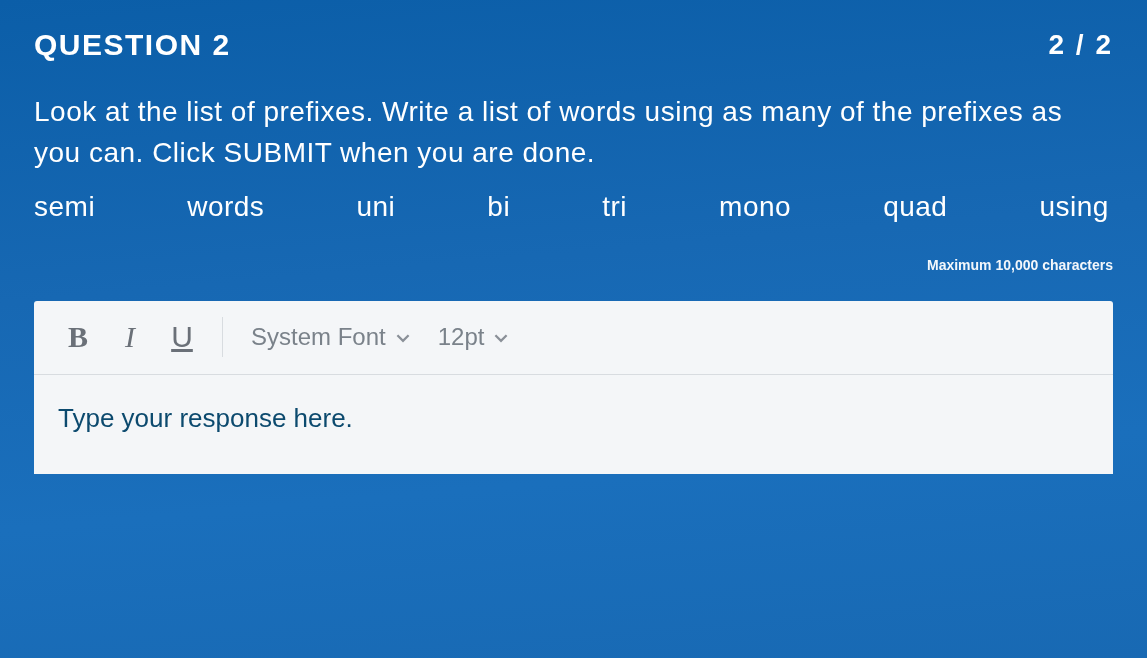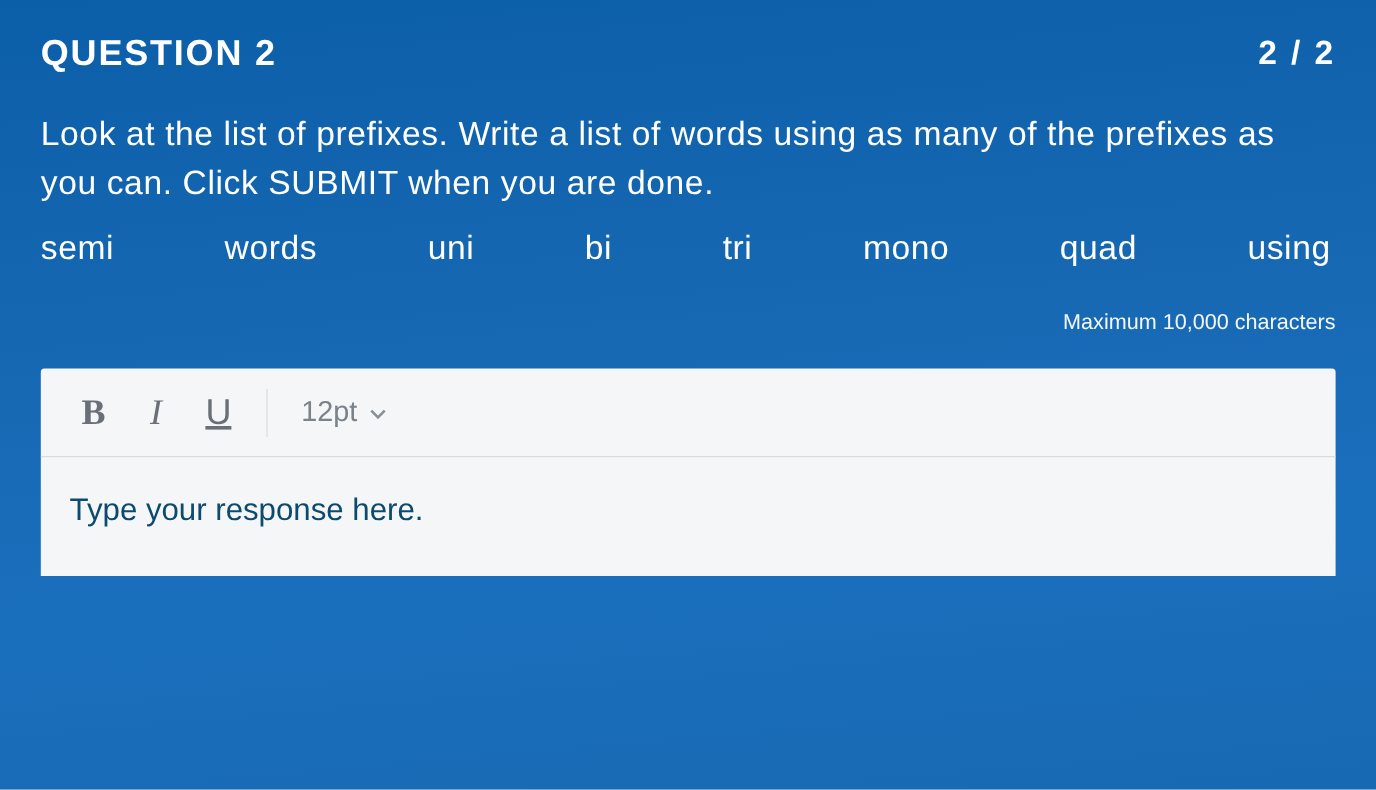--- a/index.html
+++ b/index.html
@@ -6,21 +6,21 @@
   html, body { width: 1147px; height: 658px; overflow: hidden; }
   body {
     font-family: Arial, Helvetica, sans-serif;
     background: linear-gradient(175deg, #0b5ea8 0%, #1768b3 40%, #1a6fbc 70%, #1869b3 100%);
     color: #ffffff;
     padding: 28px 34px 0 34px;
   }
   .header-row {
     display: flex;
     justify-content: space-between;
-    align-items: flex-start;
+    align-items: center;
     margin-bottom: 30px;
   }
   .question-label {
     font-size: 30px;
     font-weight: 700;
     letter-spacing: 1.5px;
   }
   .page-counter {
     font-size: 28px;
     font-weight: 700;
@@ -38,23 +38,23 @@
     justify-content: space-between;
     font-size: 28px;
     font-weight: 400;
     margin-bottom: 32px;
     padding-right: 4px;
     letter-spacing: 0.5px;
   }
   .prefix-item { display: inline-block; }
   .hints {
     text-align: right;
-    font-size: 18px;
+    font-size: 14px;
     line-height: 1.55;
-    font-weight: 400;
+    font-weight: 700;
     opacity: 0.95;
     margin-bottom: 24px;
   }
   .hint-line { display: block; }
   .hint-row-2 {
     display: flex;
     justify-content: flex-start;
   }
   .hint-row-2 .spanfull { flex: 1; text-align: left; }
 
@@ -132,20 +132,28 @@
   <span class="hint-line">Maximum 10,000 characters</span>
 </div>
 
 <div class="editor-box">
   <div class="toolbar">
     <div class="tb-btn tb-bold">B</div>
     <div class="tb-btn tb-italic">I</div>
     <div class="tb-btn tb-underline">U</div>
     <div class="tb-sep"></div>
     <div class="tb-select">
+      <span>System Font</span>
+      <span class="chev">
+        <svg viewBox="0 0 10 10">
+            <path d="M1 3 L5 7 L9 3" fill="none" stroke="#8a9098" stroke-width="1.6"></path>
+          </svg>
+      </span>
+    </div>
+    <div class="tb-select">
       <span>12pt</span>
       <span class="chev">
         <svg viewBox="0 0 10 10">
             <path d="M1 3 L5 7 L9 3" fill="none" stroke="#8a9098" stroke-width="1.6"></path>
           </svg>
       </span>
     </div>
   </div>
   <div class="editor-body">Type your response here.</div>
 </div>

